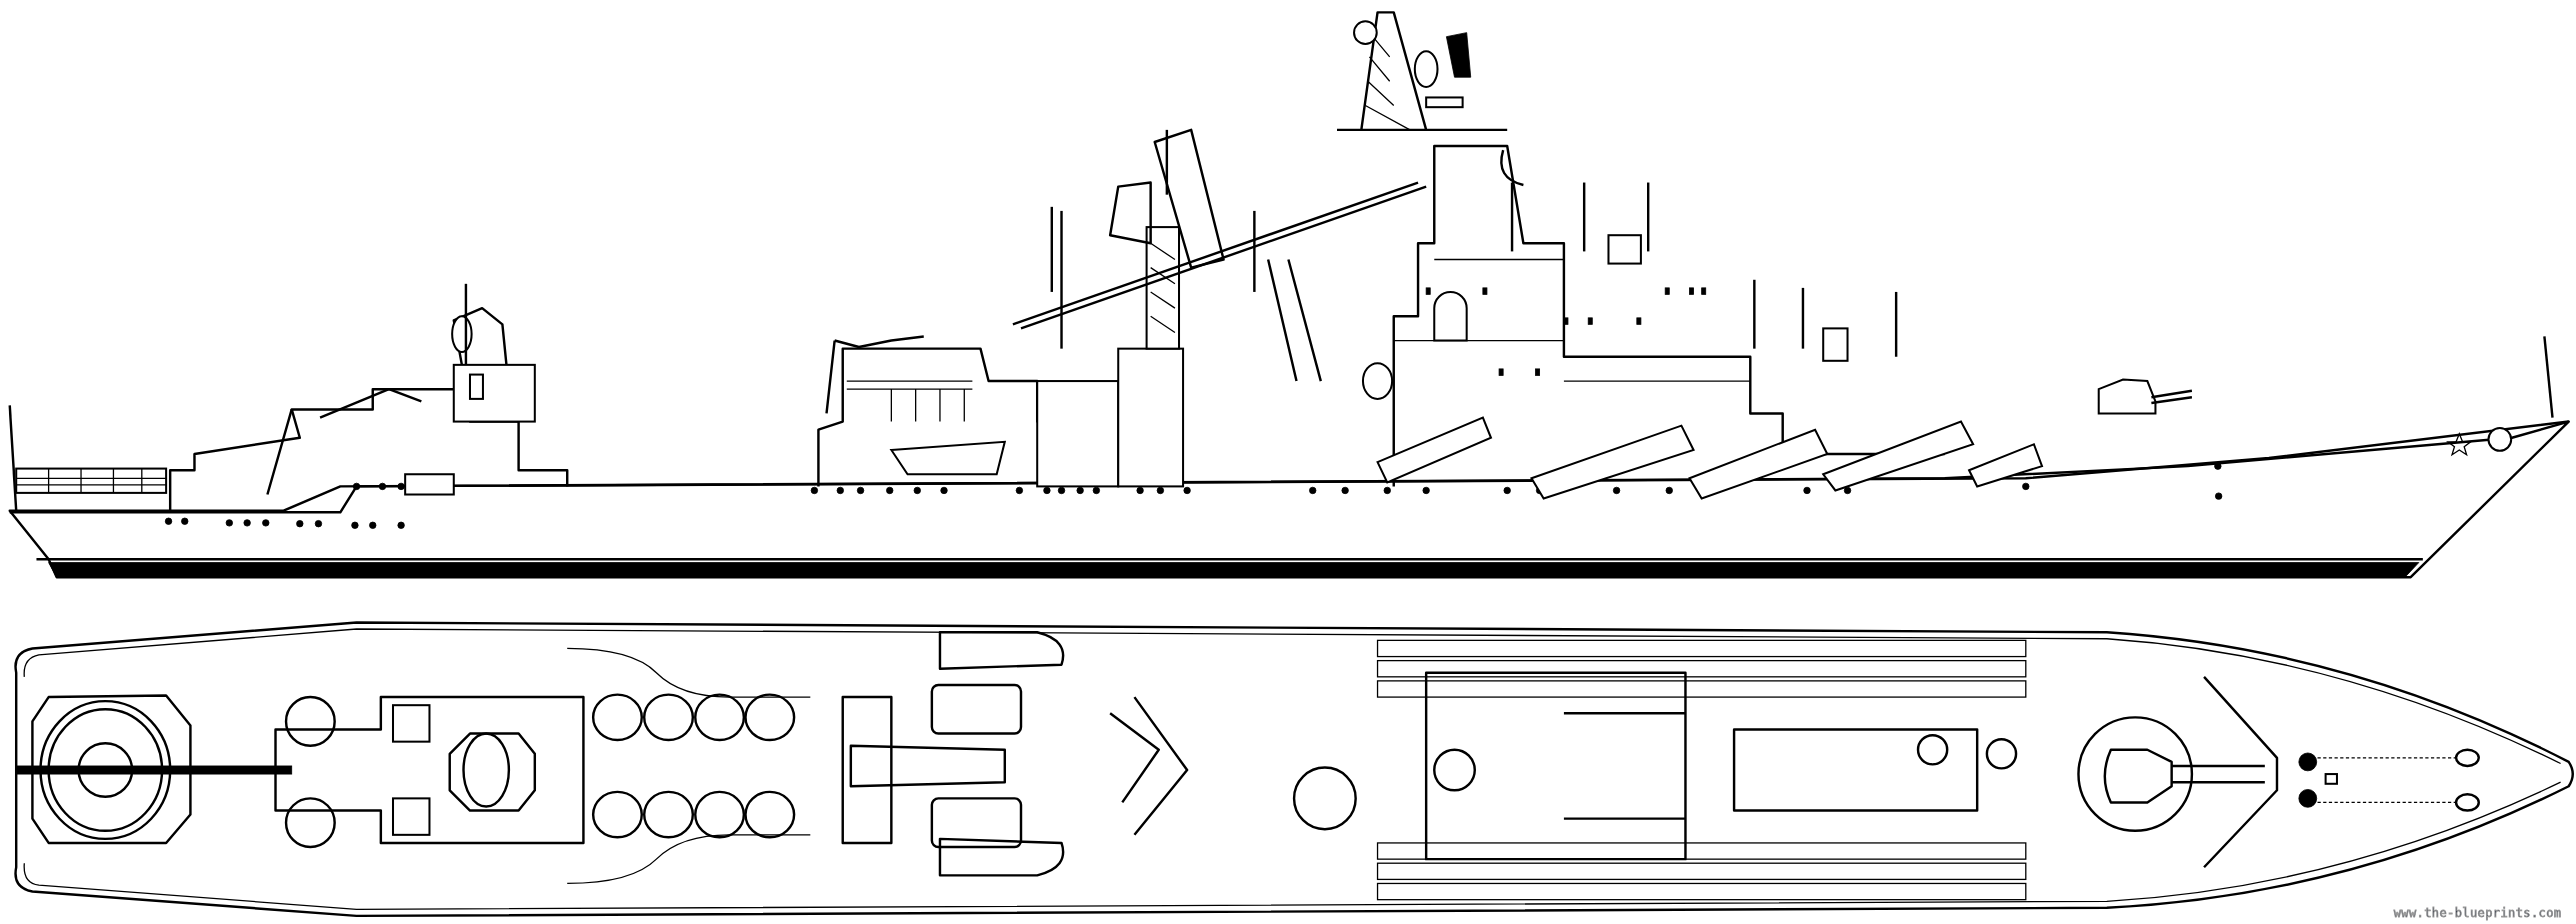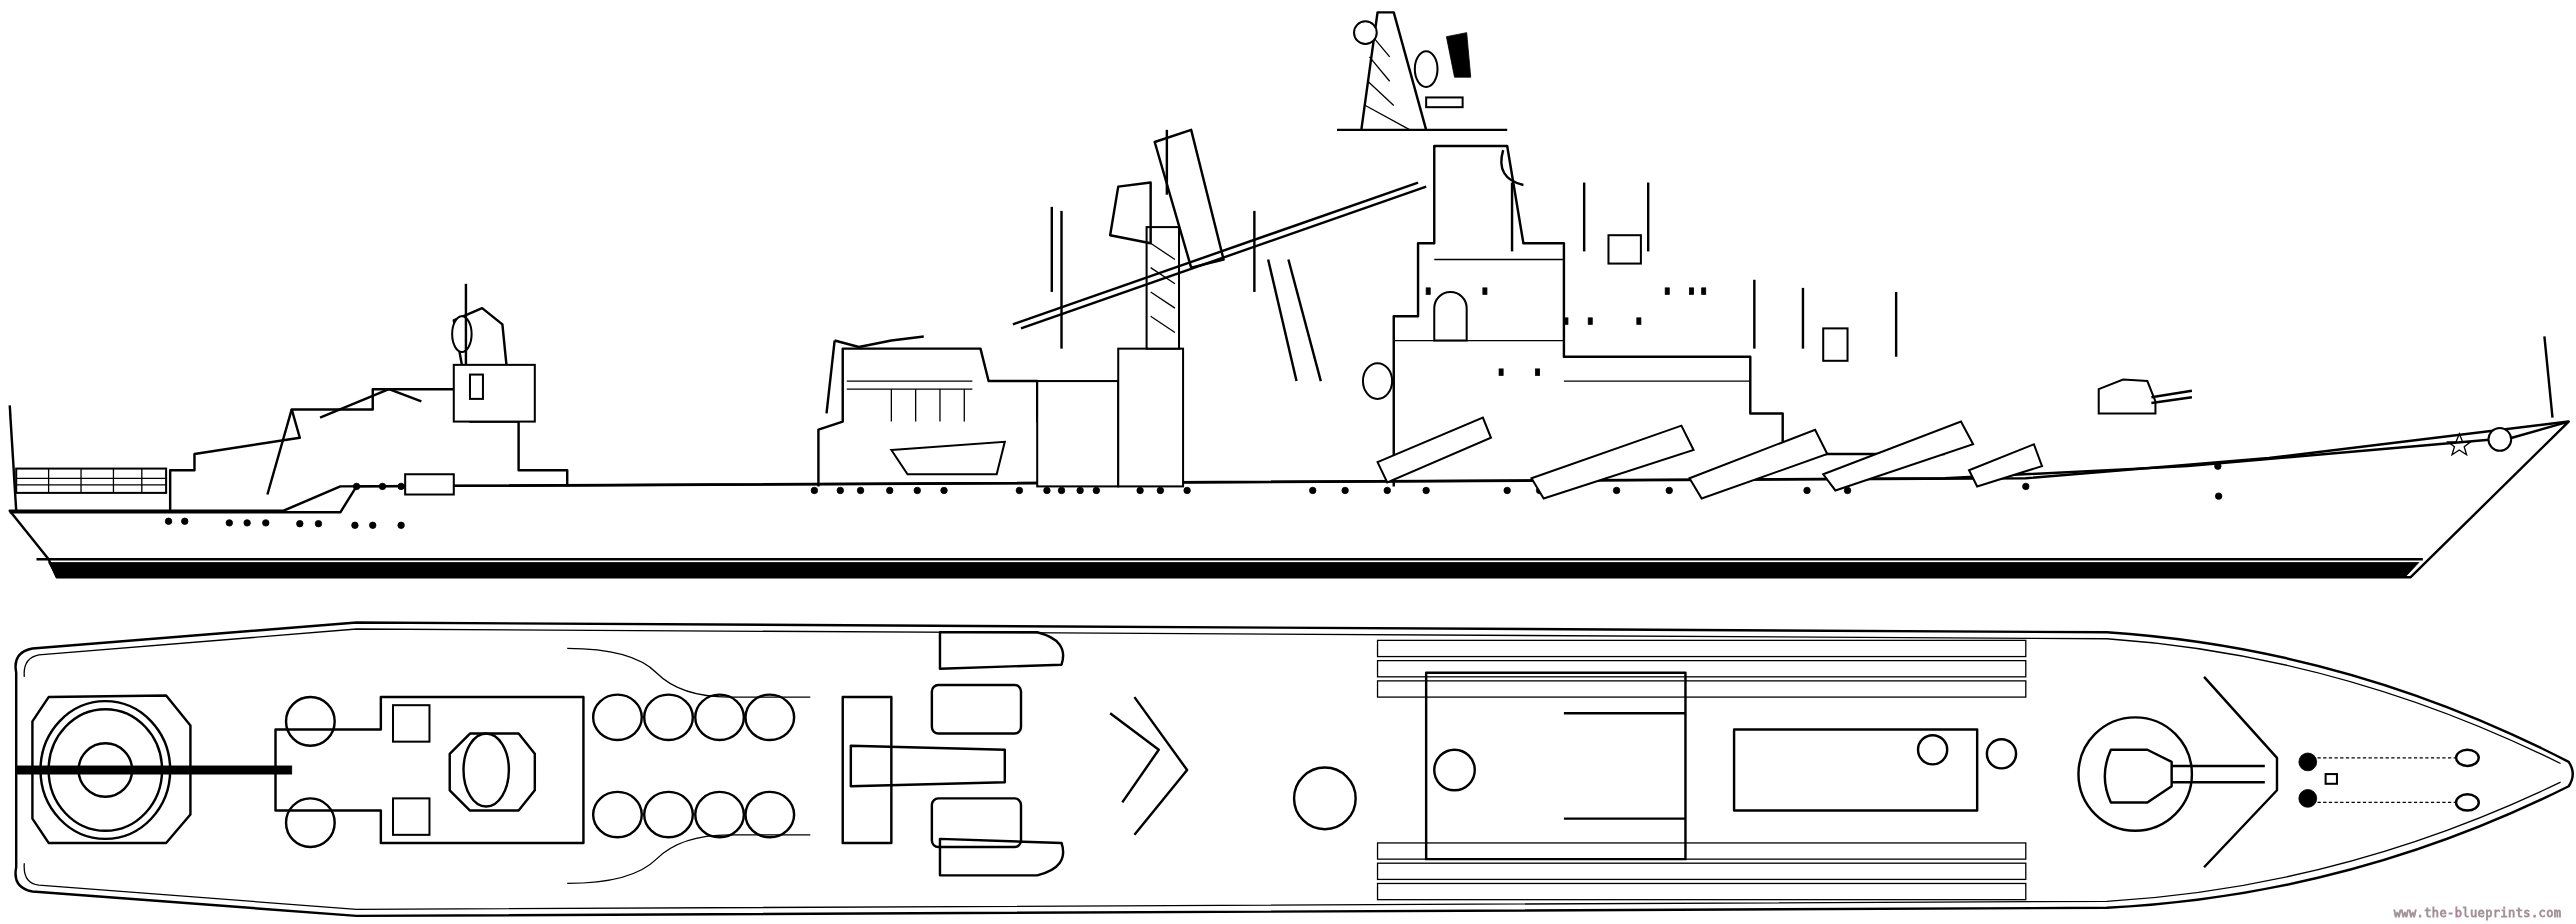--- a/index.html
+++ b/index.html
@@ -2,21 +2,21 @@
 <html style="font-size:13px"><head>
 <meta charset="utf-8">
 <style>
   html,body{margin:0;padding:0;background:#ffffff;}
   .canvas{position:relative;width:2576px;height:925px;background:#fff;overflow:hidden;}
   svg{position:absolute;left:0;top:0;}
   .ln{fill:none;stroke:#000;stroke-width:3;stroke-linejoin:round;}
   .thin{fill:none;stroke:#000;stroke-width:1.6;}
   .blk{fill:#000;stroke:#000;}
   .wf{fill:#fff;stroke:#000;stroke-width:2.5;}
-  .watermark{position:absolute;right:14.6px;bottom:4.9px;font-family:"DejaVu Sans Mono",monospace;font-size:12px;color:#ec4899;
+  .watermark{position:absolute;right:14.6px;bottom:4.9px;font-family:"DejaVu Sans Mono",monospace;font-size:12px;color:#0f172a;
     -webkit-text-stroke:0.8px #9a9a9a;letter-spacing:0.4px;}
 </style>
 </head>
 <body>
 
 <div class="canvas">
 <svg width="2576" height="925" viewBox="0 0 3179 1141">
 
   <g>
 

